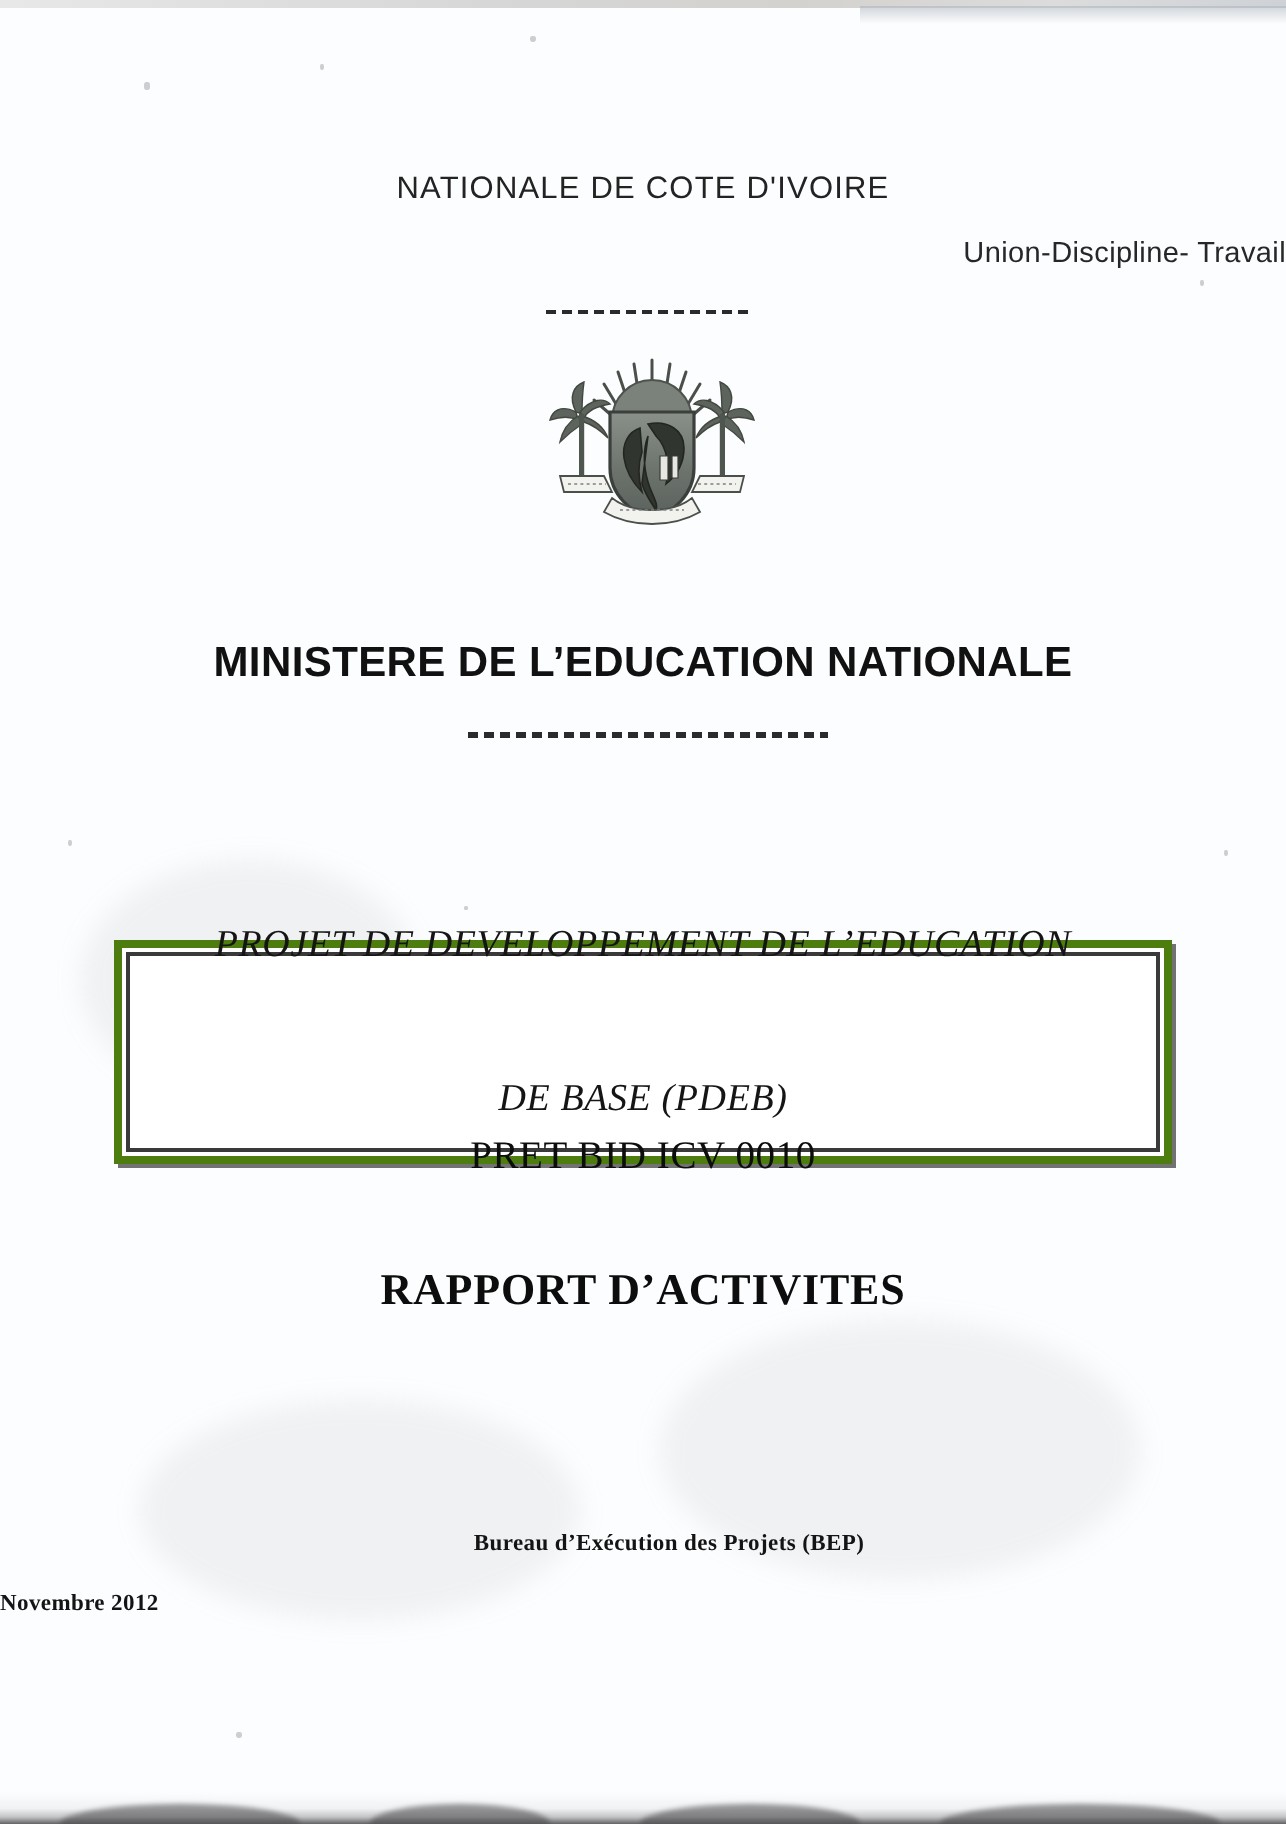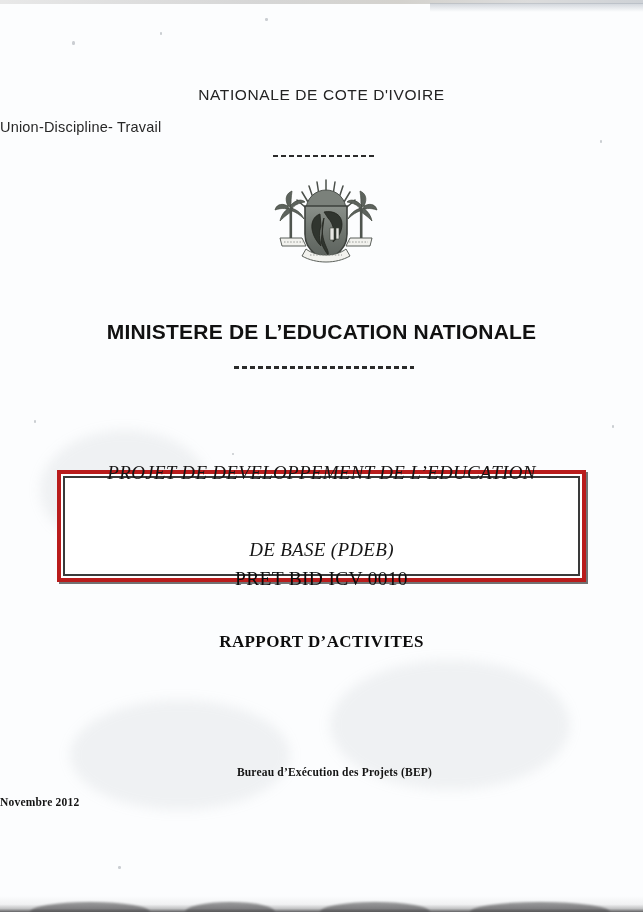--- a/index.html
+++ b/index.html
@@ -71,21 +71,21 @@
     position: absolute;
     top: 86px; left: 0; width: 643px;
     text-align: center;
     font-size: 15.5px;
     letter-spacing: 0.6px;
     color: #232323;
   }
   .line-devise {
     position: absolute;
     top: 119px; left: 0; width: 643px;
-    text-align: left;
+    text-align: right;
     font-size: 14.5px;
     letter-spacing: 0.2px;
     color: #272727;
   }
 
   
   .rule {
     position: absolute;
     left: 50%;
     transform: translateX(-50%);
@@ -131,21 +131,21 @@
 
   
   .title-box {
     position: absolute;
     top: 470px;
     left: 57px;
     width: 529px;
     height: 112px;
     box-sizing: border-box;
     background: #ffffff;
-    border: 4px solid #b91c1c;
+    border: 4px solid #4d7c0f;
     box-shadow:
        inset 0 0 0 2px #ffffff,
        inset 0 0 0 4px #3a3a3a,
        2px 2px 0 0 rgba(0,0,0,0.55);
   }
   .title-box-inner {
     position: absolute;
     top: 0; left: 0; right: 0; bottom: 0;
     display: flex;
     flex-direction: column;
@@ -174,21 +174,21 @@
     letter-spacing: 0.3px;
     color: #0d0d0d;
   }
 
   .rapport-title {
     position: absolute;
     top: 632px; left: 0; width: 643px;
     text-align: center;
     font-family: "Liberation Serif", serif;
     font-weight: bold;
-    font-size: 17px;
+    font-size: 22px;
     letter-spacing: 0.4px;
     color: #0d0d0d;
   }
 
   .footer-bep {
     position: absolute;
     top: 766px; left: 0; width: 643px;
     text-align: center;
     font-family: "Liberation Serif", serif;
     font-weight: bold;

